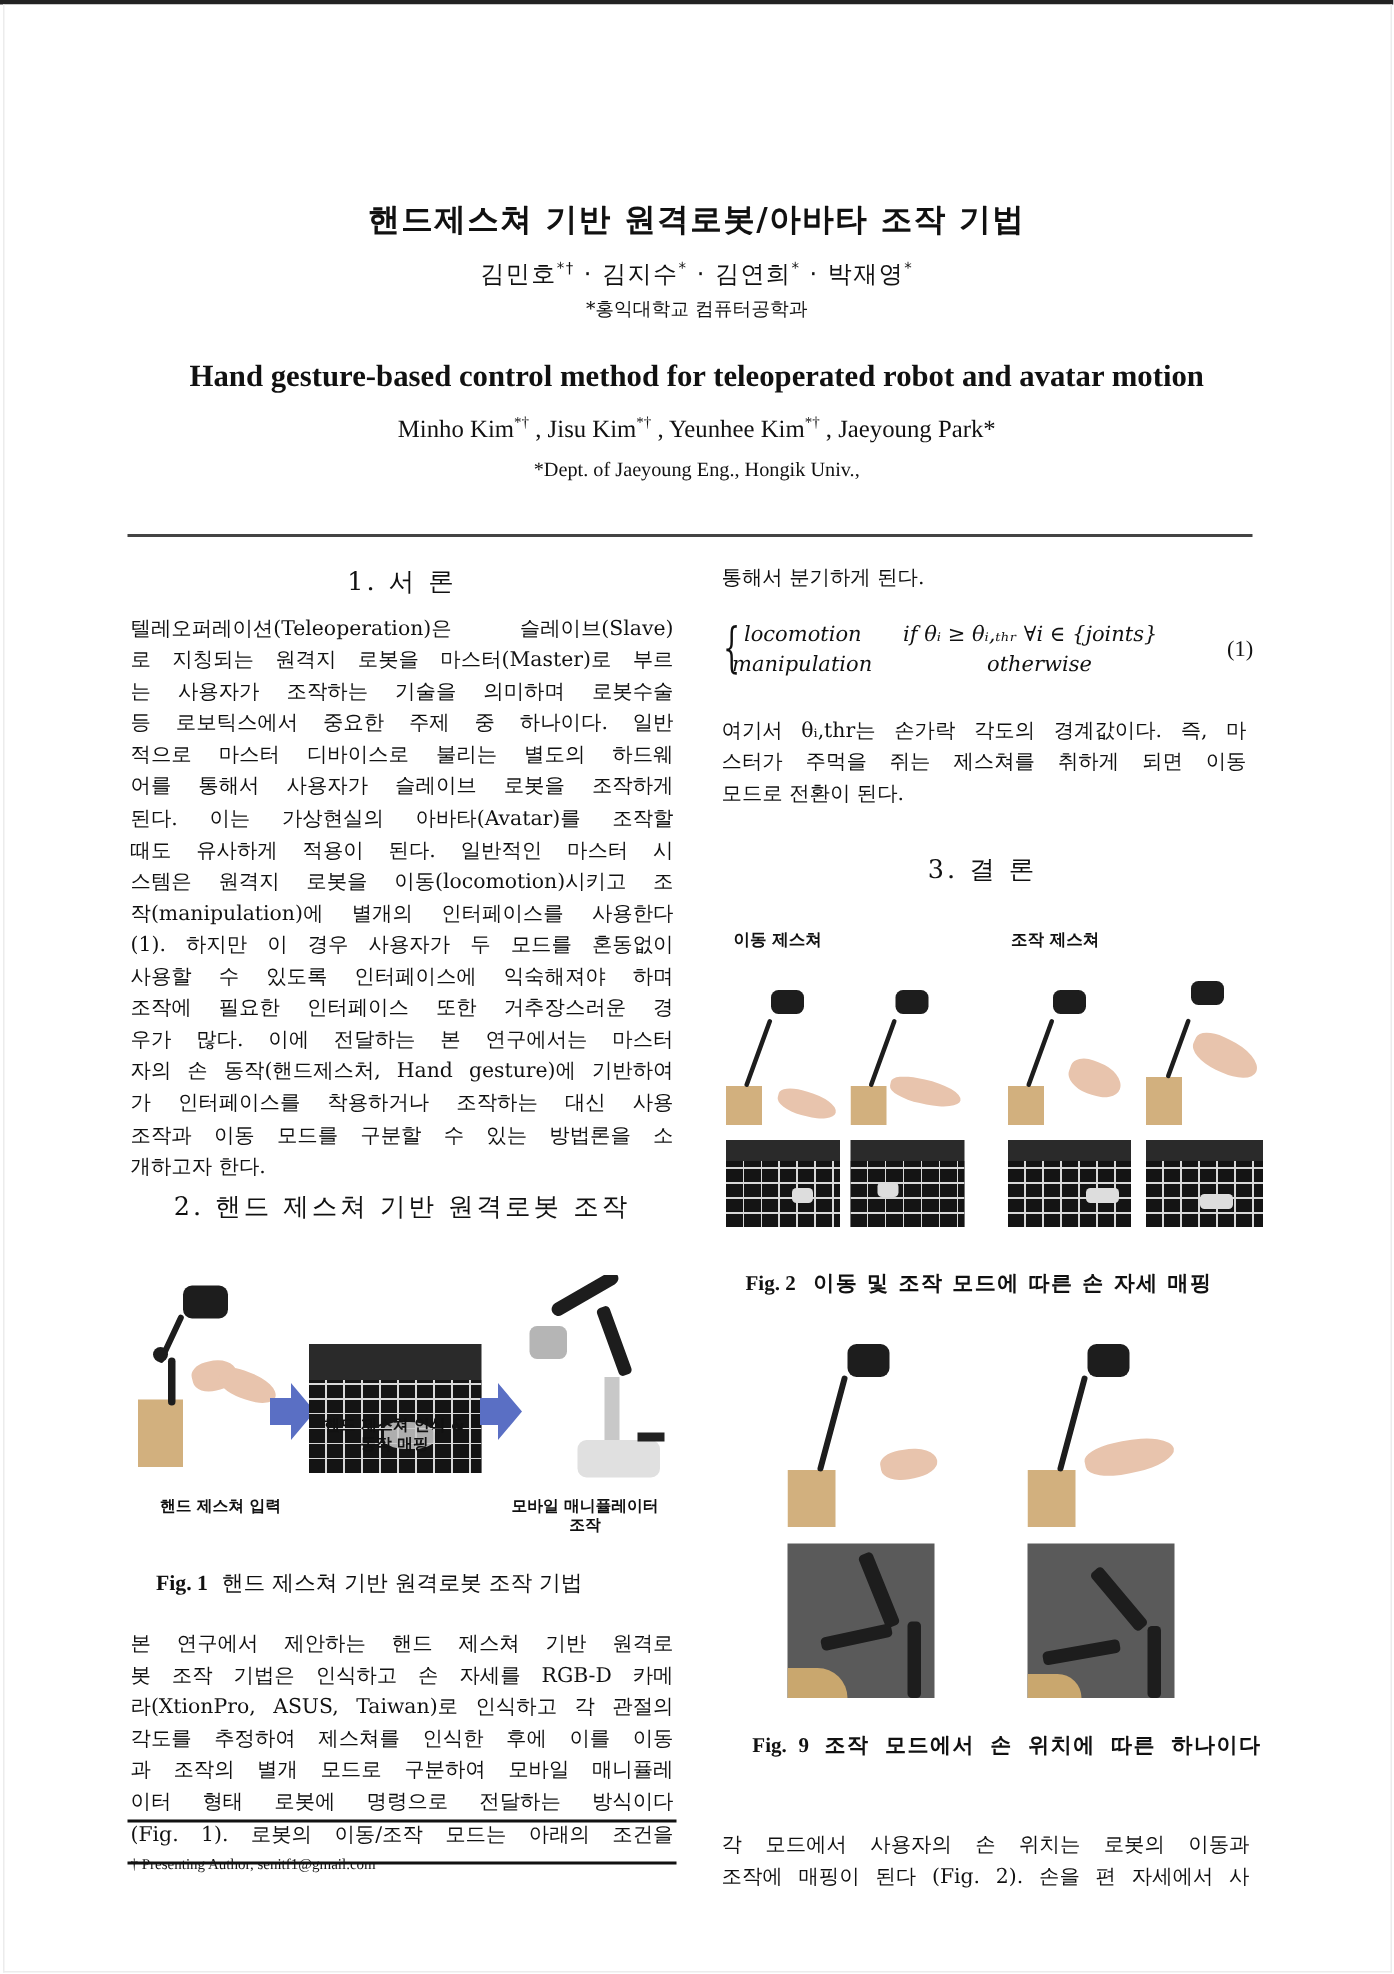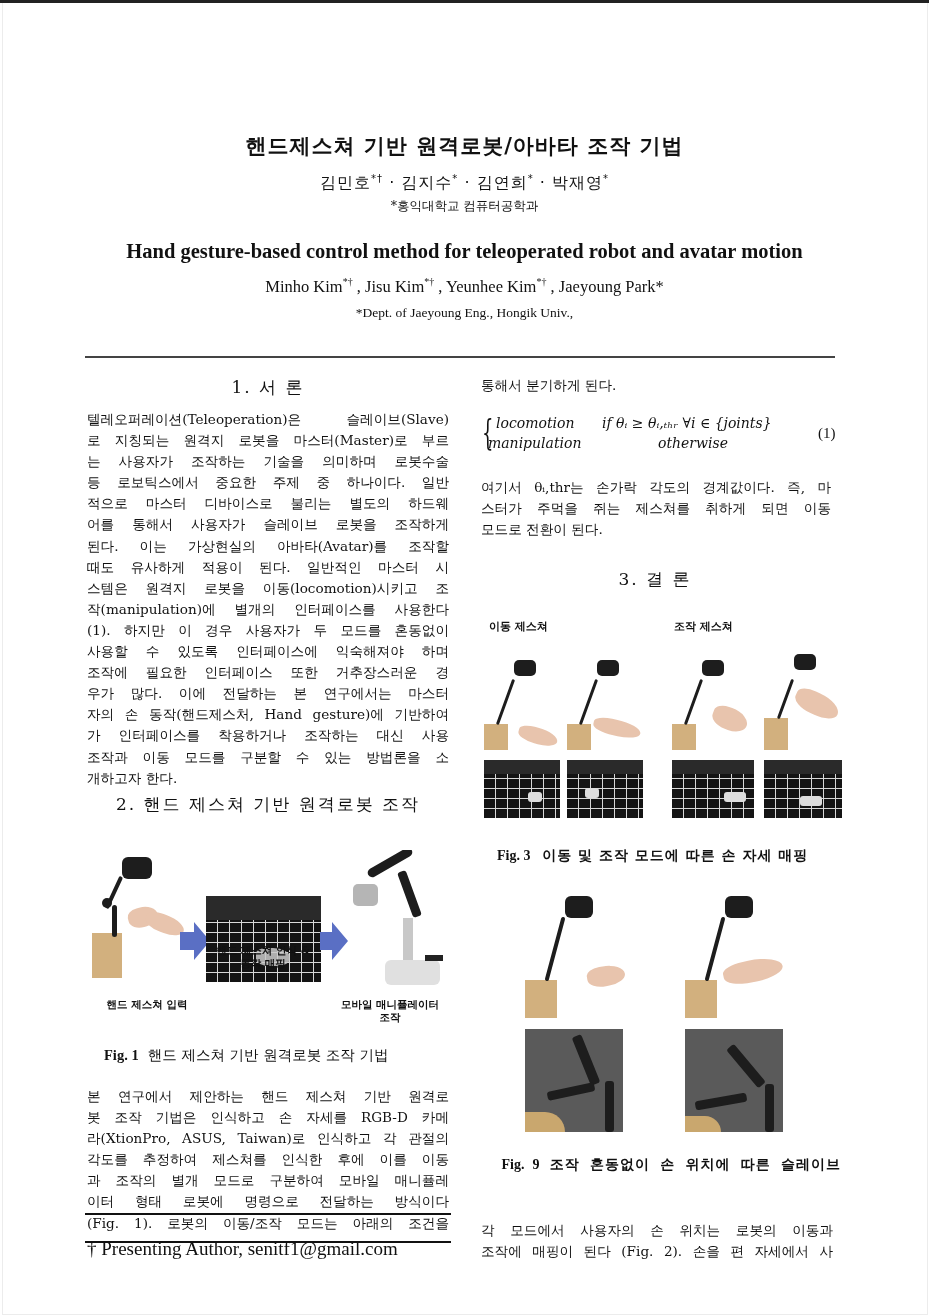--- a/index.html
+++ b/index.html
@@ -30,21 +30,21 @@
   .photo{position:absolute;overflow:hidden;}
   .grid{position:absolute;left:0;right:0;bottom:0;background-image:
     repeating-linear-gradient(0deg,transparent 0,transparent 9px,#d8d8d8 9px,#d8d8d8 10px),
     repeating-linear-gradient(90deg,transparent 0,transparent 11px,#d8d8d8 11px,#d8d8d8 12px);
     background-color:#141414;}
   .wood{position:absolute;background:#d2b07e;}
   .hand{position:absolute;background:#e8c4ad;border-radius:40% 60% 50% 50%;}
   .arm-dark{position:absolute;background:#1d1d1d;border-radius:3px;}
   .arrow{position:absolute;}
   .footnote-line{position:absolute;background:#111;}
-  .footnote{font-family:"Liberation Serif",serif;font-size:19px;}
+  .footnote{font-family:"Liberation Serif",serif;font-size:10px;}
 </style>
 </head>
 <body>
 
 <div class="topbar"></div>
 <div class="page"></div>
 
 <div class="abs center title-ko">핸드제스쳐 기반 원격로봇/아바타 조작 기법</div>
 <div class="abs center authors-ko">
   <span>김민호</span><sup>*†</sup> ·
@@ -212,21 +212,21 @@
     <div class="grid" style="top:14px;"></div>
     <div style="position:absolute;left:52px;top:32px;width:22px;height:10px;background:#ddd;border-radius:3px;"></div>
   </div>
   <div class="photo" style="left:280px;top:112px;width:78px;height:58px;background:#2a2a2a;">
     <div class="grid" style="top:14px;"></div>
     <div style="position:absolute;left:36px;top:36px;width:22px;height:10px;background:#ddd;border-radius:3px;"></div>
   </div>
 </div>
 
 <div class="abs figcap-bold" style="left:497px;top:827px;">
-  <span class="fl">Fig. 3</span>&nbsp;
+  <span class="fl">Fig. 2</span>&nbsp;
   <span>이동 및 조작 모드에 따른 손 자세 매핑</span>
 </div>
 
 <div class="abs" style="left:520px;top:866px;width:240px;height:250px;">
   <div class="photo" style="left:5px;top:0;width:100px;height:132px;">
     <div class="wood" style="left:0;top:94px;width:32px;height:38px;"></div>
     <div class="arm-dark" style="left:28px;top:30px;width:4px;height:66px;transform:rotate(15deg);"></div>
     <div class="arm-dark" style="left:40px;top:10px;width:28px;height:22px;border-radius:6px;"></div>
     <div class="hand" style="left:62px;top:80px;width:38px;height:20px;transform:rotate(-10deg);"></div>
   </div>
@@ -244,19 +244,19 @@
   </div>
   <div class="photo" style="left:165px;top:143px;width:98px;height:103px;background:#5a5a5a;">
     <div style="position:absolute;left:0;bottom:0;width:36px;height:16px;background:#c9a76e;border-radius:0 30px 0 0;"></div>
     <div class="arm-dark" style="left:56px;top:12px;width:10px;height:50px;transform:rotate(-40deg);"></div>
     <div class="arm-dark" style="left:10px;top:68px;width:52px;height:9px;transform:rotate(-10deg);"></div>
     <div class="arm-dark" style="left:80px;top:55px;width:9px;height:48px;"></div>
   </div>
 </div>
 
 <div class="abs figcap-bold" style="left:481px;width:360px;top:1133px;line-height:22px;">
-  <div style="text-align:justify;text-align-last:justify;">&nbsp;&nbsp;<span class="fl">Fig. 9</span>&nbsp;<span>조작 혼동없이 손 위치에 따른 슬레이브</span></div>
+  <div style="text-align:justify;text-align-last:justify;">&nbsp;&nbsp;<span class="fl">Fig. 9</span>&nbsp;<span>조작 모드에서 손 위치에 따른 하나이다</span></div>
 </div>
 
 <div class="abs para" style="left:481px;width:352px;top:1200px;">
   <span class="ln">  각 모드에서 사용자의 손 위치는 로봇의 이동과</span>
   <span class="ln">조작에 매핑이 된다 (Fig. 2). 손을 편 자세에서 사</span>
 </div>
 
 </body></html>

